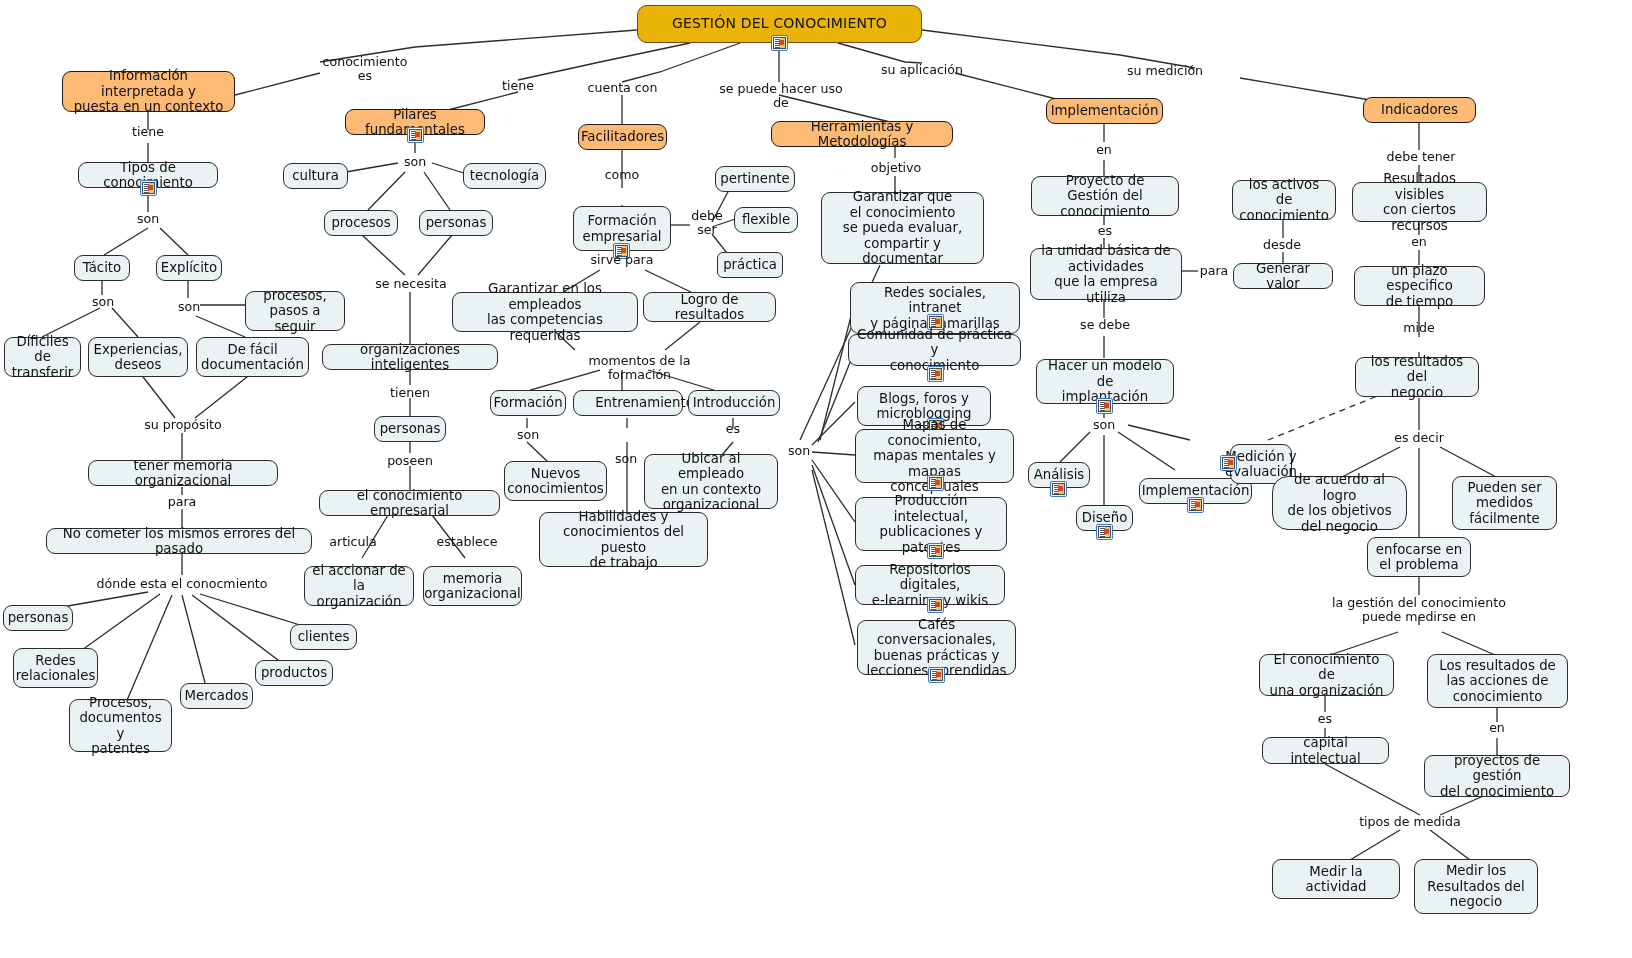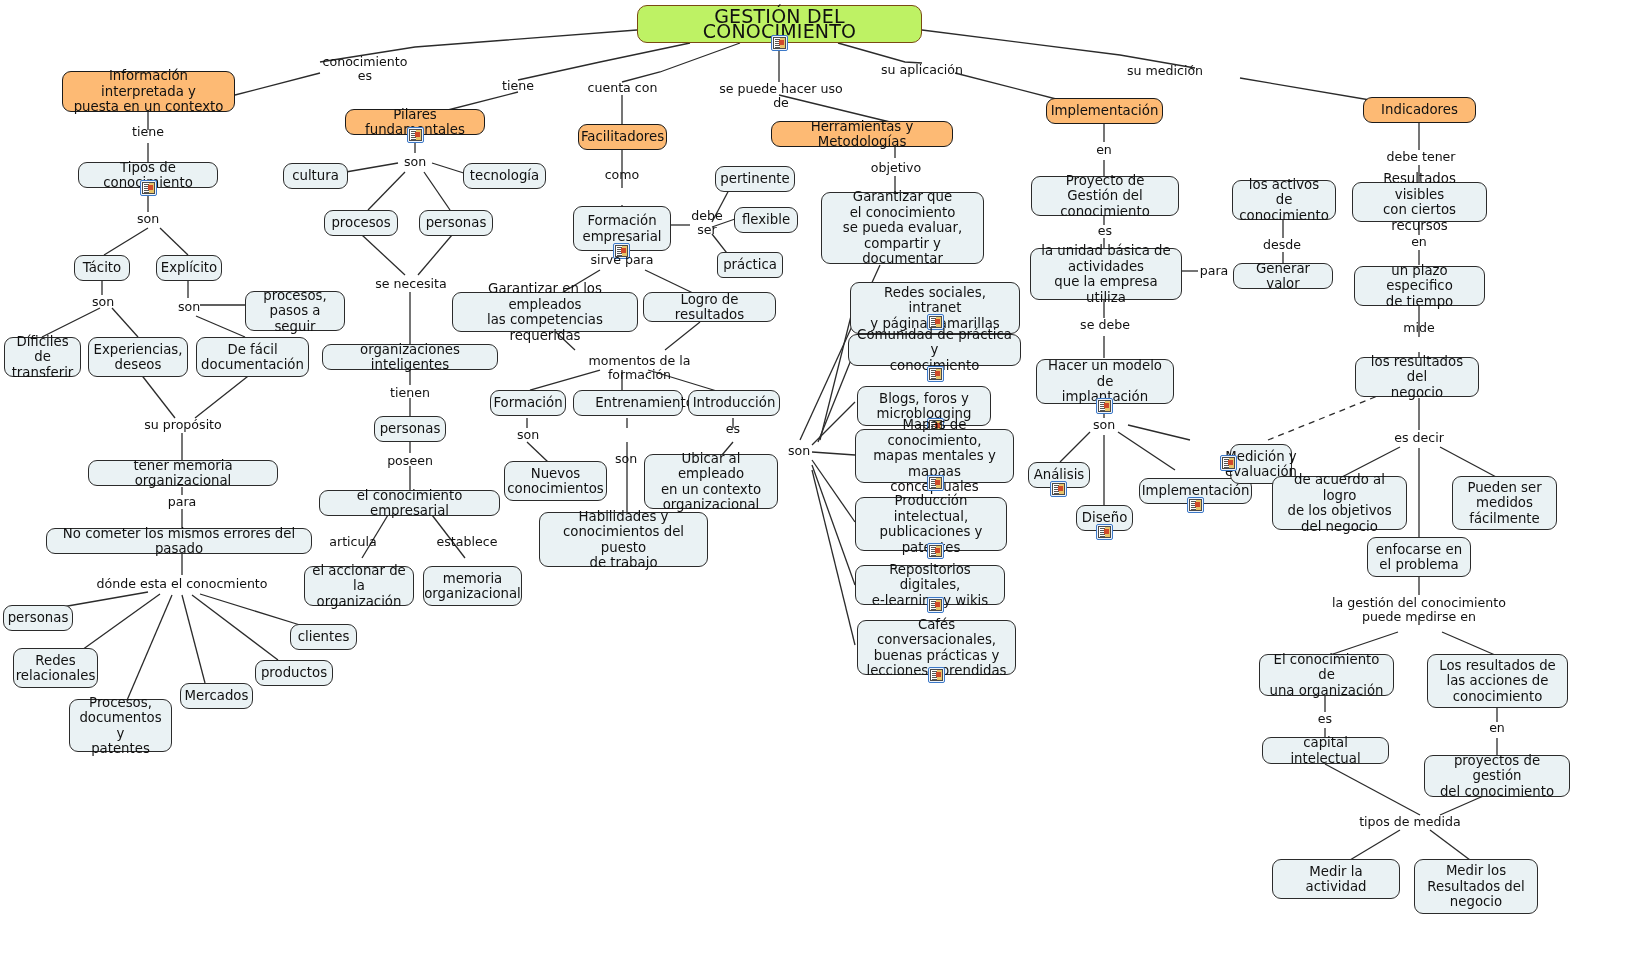--- a/index.html
+++ b/index.html
@@ -17,22 +17,22 @@
     line-height:15.5px;
     text-align:center;
     display:flex;
     align-items:center;
     justify-content:center;
     padding:3px 7px;
     white-space:pre-line;
   }
   .node.blue{background:#fdba74;border-color:#1b1b1b;}
   .node.root{
-    background:#bef264;border:1px solid #7a4a13;border-radius:10px;
-    font-size:19px;letter-spacing:.2px;
+    background:#eab308;border:1px solid #7a4a13;border-radius:10px;
+    font-size:14px;letter-spacing:.2px;
   }
   .elabel{
     position:absolute;
     font-size:12.6px;
     line-height:14px;
     color:#111;
     text-align:center;
     white-space:pre-line;
     background:transparent;
   }
@@ -350,21 +350,21 @@
 conocimiento</div>
   <div class="node" style="left:1233px;top:263px;width:100px;height:26px;">Generar valor</div>
 
   <div class="node blue" style="left:1363px;top:97px;width:113px;height:26px;">Indicadores</div>
   <div class="node" style="left:1352px;top:182px;width:135px;height:40px;">Resultados visibles
 con ciertos recursos</div>
   <div class="node" style="left:1354px;top:266px;width:131px;height:40px;">un plazo especifico
 de tiempo</div>
   <div class="node" style="left:1355px;top:357px;width:124px;height:40px;">los resultados del
 negocio</div>
-  <div class="node" style="left:1272px;top:476px;width:135px;height:54px;">de acuerdo al logro
+  <div class="node" style="left:1272px;top:476px;width:135px;height:54px;border-radius:16px;">de acuerdo al logro
 de los objetivos
 del negocio</div>
   <div class="node" style="left:1452px;top:476px;width:105px;height:54px;">Pueden ser
 medidos
 fácilmente</div>
   <div class="node" style="left:1367px;top:537px;width:104px;height:40px;">enfocarse en
 el problema</div>
   <div class="node" style="left:1259px;top:654px;width:135px;height:42px;">El conocimiento de
 una organización</div>
   <div class="node" style="left:1427px;top:654px;width:141px;height:54px;">Los resultados de

